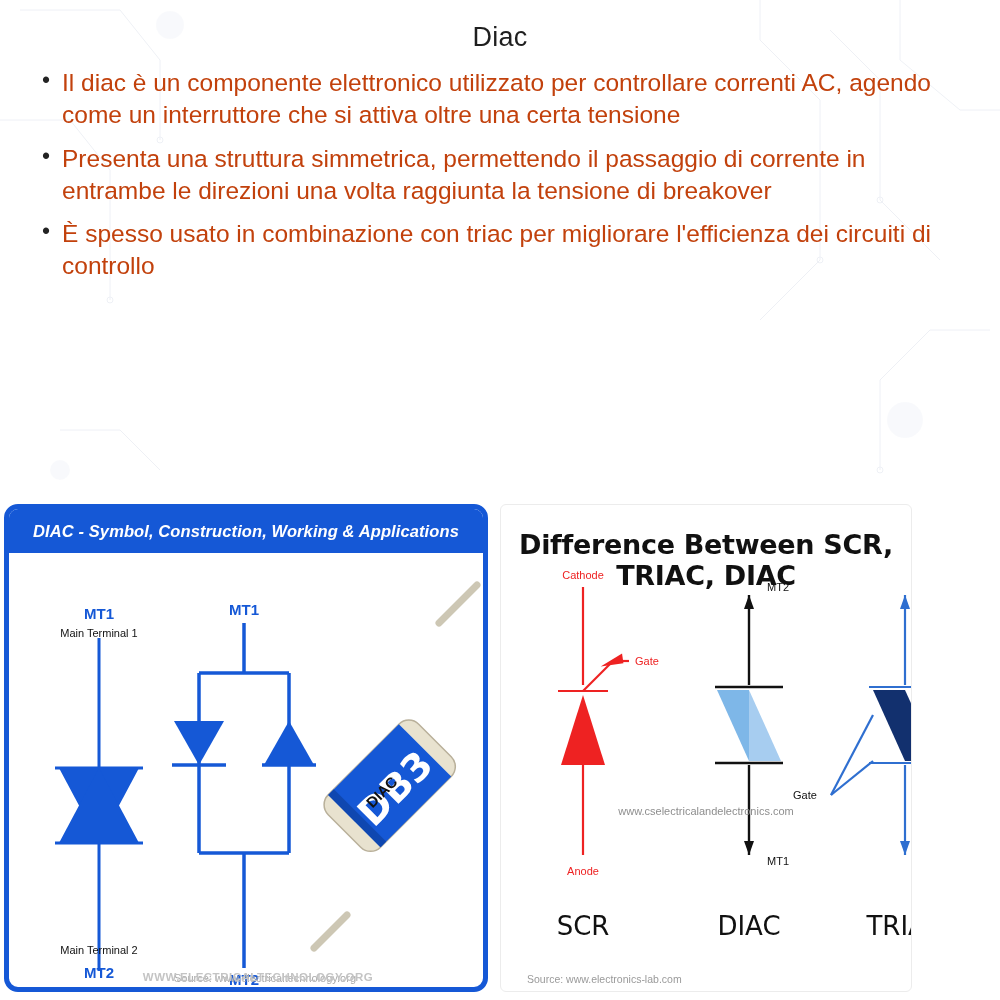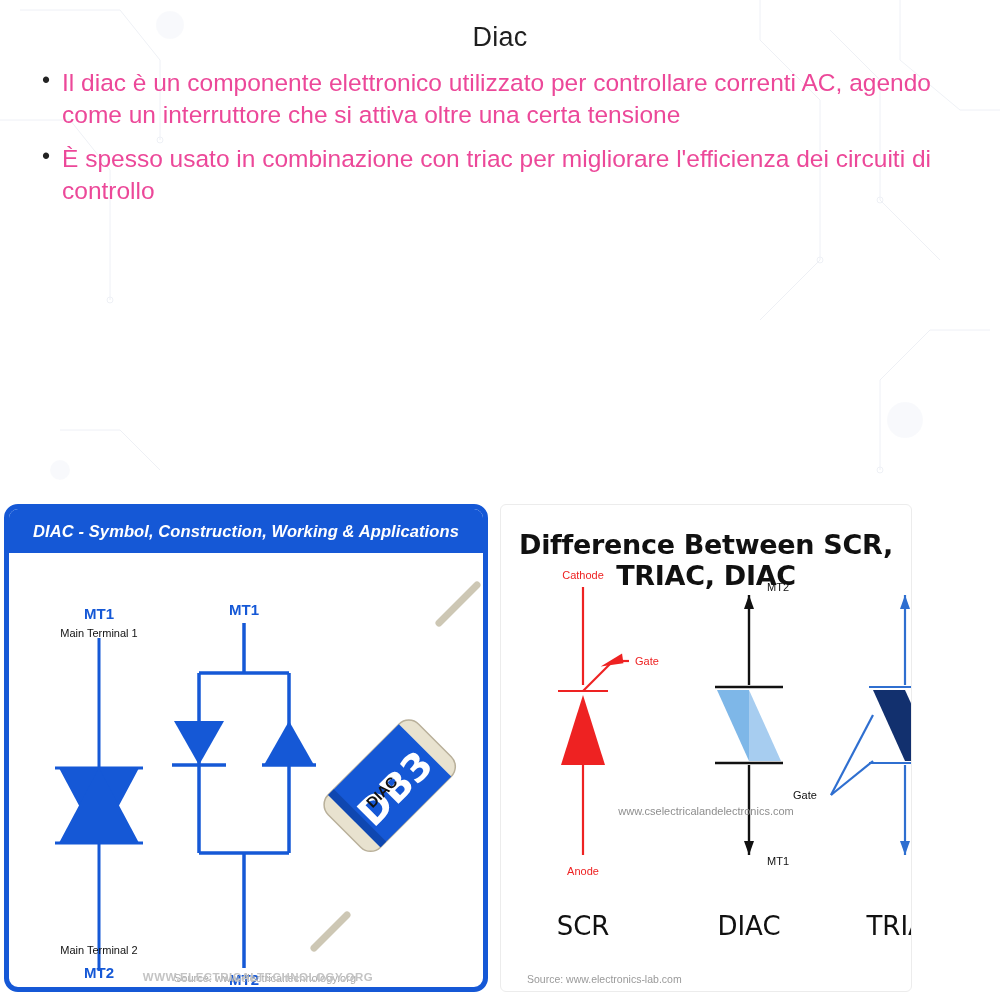--- a/index.html
+++ b/index.html
@@ -33,21 +33,21 @@
   ul{
     list-style:none;
     margin:0;padding:0;
   }
   li{
     position:relative;
     font-size:24.5px;
     line-height:1.30;
     padding-left:26px;
     margin-bottom:12px;
-    color:#ec4899;
+    color:#c2410c;
     max-width:930px;
   }
   li:before{
     content:"•";
     position:absolute;left:6px;top:-1px;
     font-size:23px;color:#232323;
   }
 
   .panels{
     position:absolute;
@@ -149,20 +149,21 @@
     <circle cx="170" cy="25" r="14"></circle>
     <circle cx="905" cy="420" r="18"></circle>
     <circle cx="60" cy="470" r="10"></circle>
   </g>
 </svg>
 
 <div class="top">
   <h1>Diac</h1>
   <ul>
     <li>Il diac è un componente elettronico utilizzato per controllare correnti AC, agendo come un interruttore che si attiva oltre una certa tensione</li>
+    <li>Presenta una struttura simmetrica, permettendo il passaggio di corrente in entrambe le direzioni una volta raggiunta la tensione di breakover</li>
     <li>È spesso usato in combinazione con triac per migliorare l'efficienza dei circuiti di controllo</li>
   </ul>
 </div>
 
 <div class="panels">
 
   <div class="panel panel-left">
     <div class="left-card">
       <div class="left-header">DIAC - Symbol, Construction, Working &amp; Applications</div>
       <div class="left-body">

